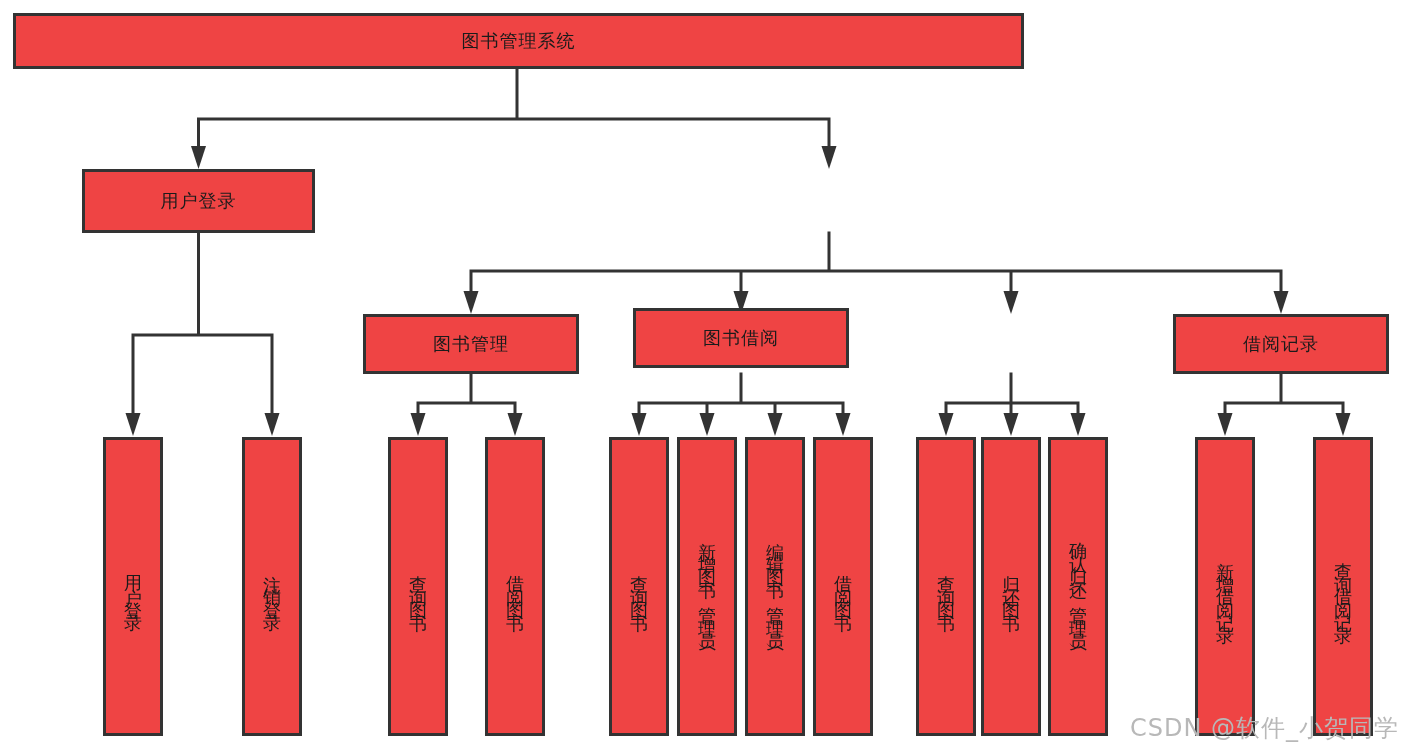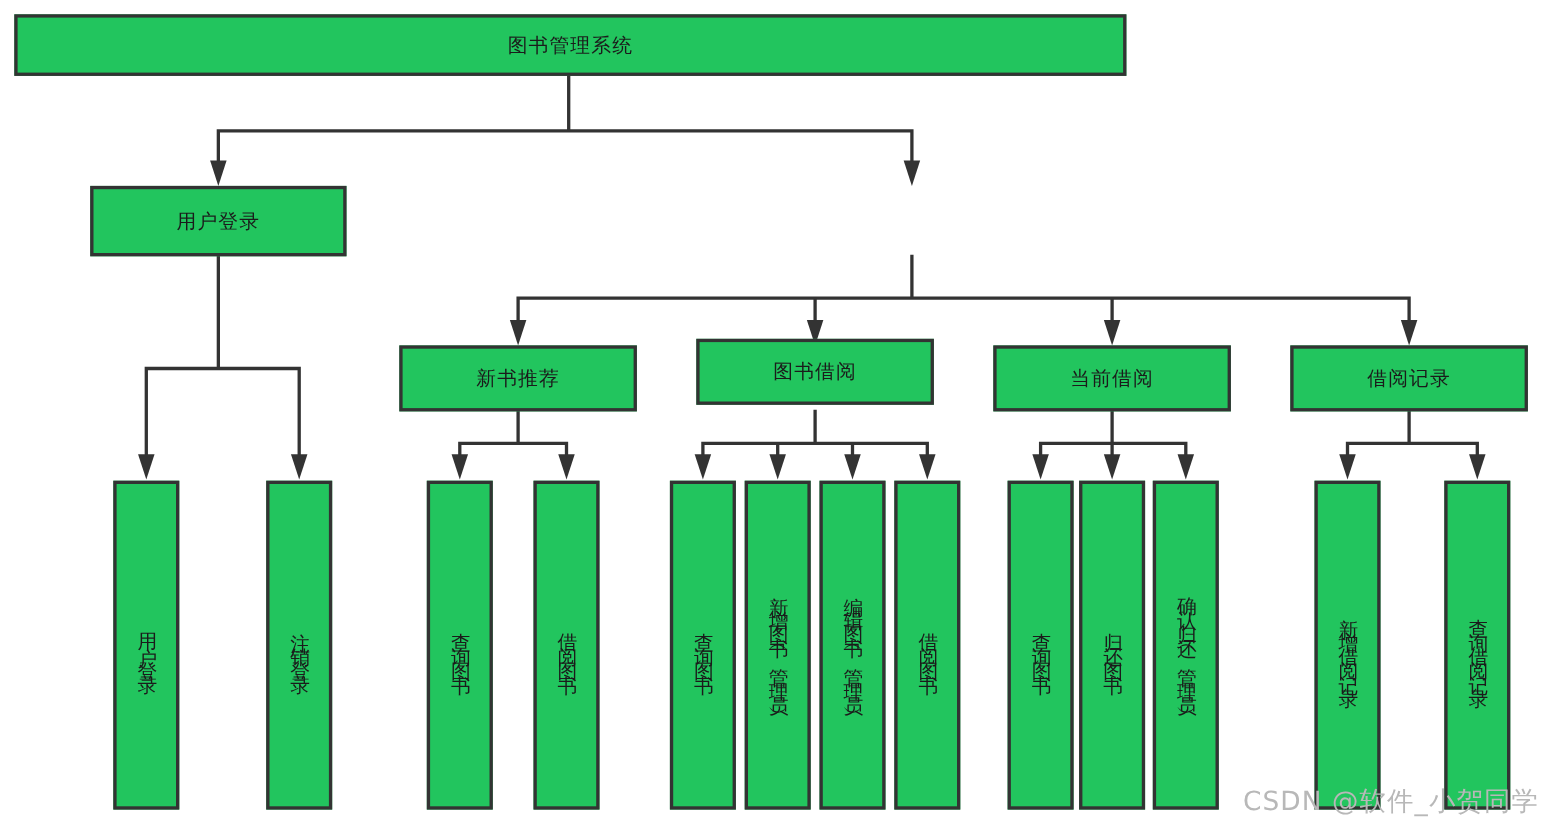--- a/index.html
+++ b/index.html
@@ -16,21 +16,21 @@
   .connectors path {
     stroke: var(--color-line, #333333);
     stroke-width: 3;
     fill: none;
     stroke-linecap: square;
   }
   .connectors polygon { fill: var(--color-line, #333333); stroke: none; }
   .node {
     position: absolute;
     box-sizing: border-box;
-    background: #22c55e;
+    background: #ef4444;
     border: 3px solid var(--color-line, #333333);
     display: flex;
     align-items: center;
     justify-content: center;
     font-size: 18px;
     letter-spacing: 1px;
     z-index: 2;
   }
   .leaf span {
     writing-mode: vertical-rl;
@@ -91,27 +91,24 @@
 
   <div class="node" style="left:13px; top:13px; width:1011px; height:56px;">
     <span>图书管理系统</span>
   </div>
 
   <div class="node" style="left:82px; top:169px; width:233px; height:64px;">
     <span>用户登录</span>
   </div>
 
   <div class="node" style="left:363px; top:314px; width:216px; height:60px;">
-    <span>新书推荐</span>
+    <span>图书管理</span>
   </div>
   <div class="node" style="left:633px; top:308px; width:216px; height:60px;">
     <span>图书借阅</span>
-  </div>
-  <div class="node" style="left:903px; top:314px; width:216px; height:60px;">
-    <span>当前借阅</span>
   </div>
   <div class="node" style="left:1173px; top:314px; width:216px; height:60px;">
     <span>借阅记录</span>
   </div>
 
   <div class="node leaf" style="left:103px; top:437px; width:60px; height:299px;">
     <span>用户登录</span>
   </div>
   <div class="node leaf" style="left:242px; top:437px; width:60px; height:299px;">
     <span>注销登录</span>

